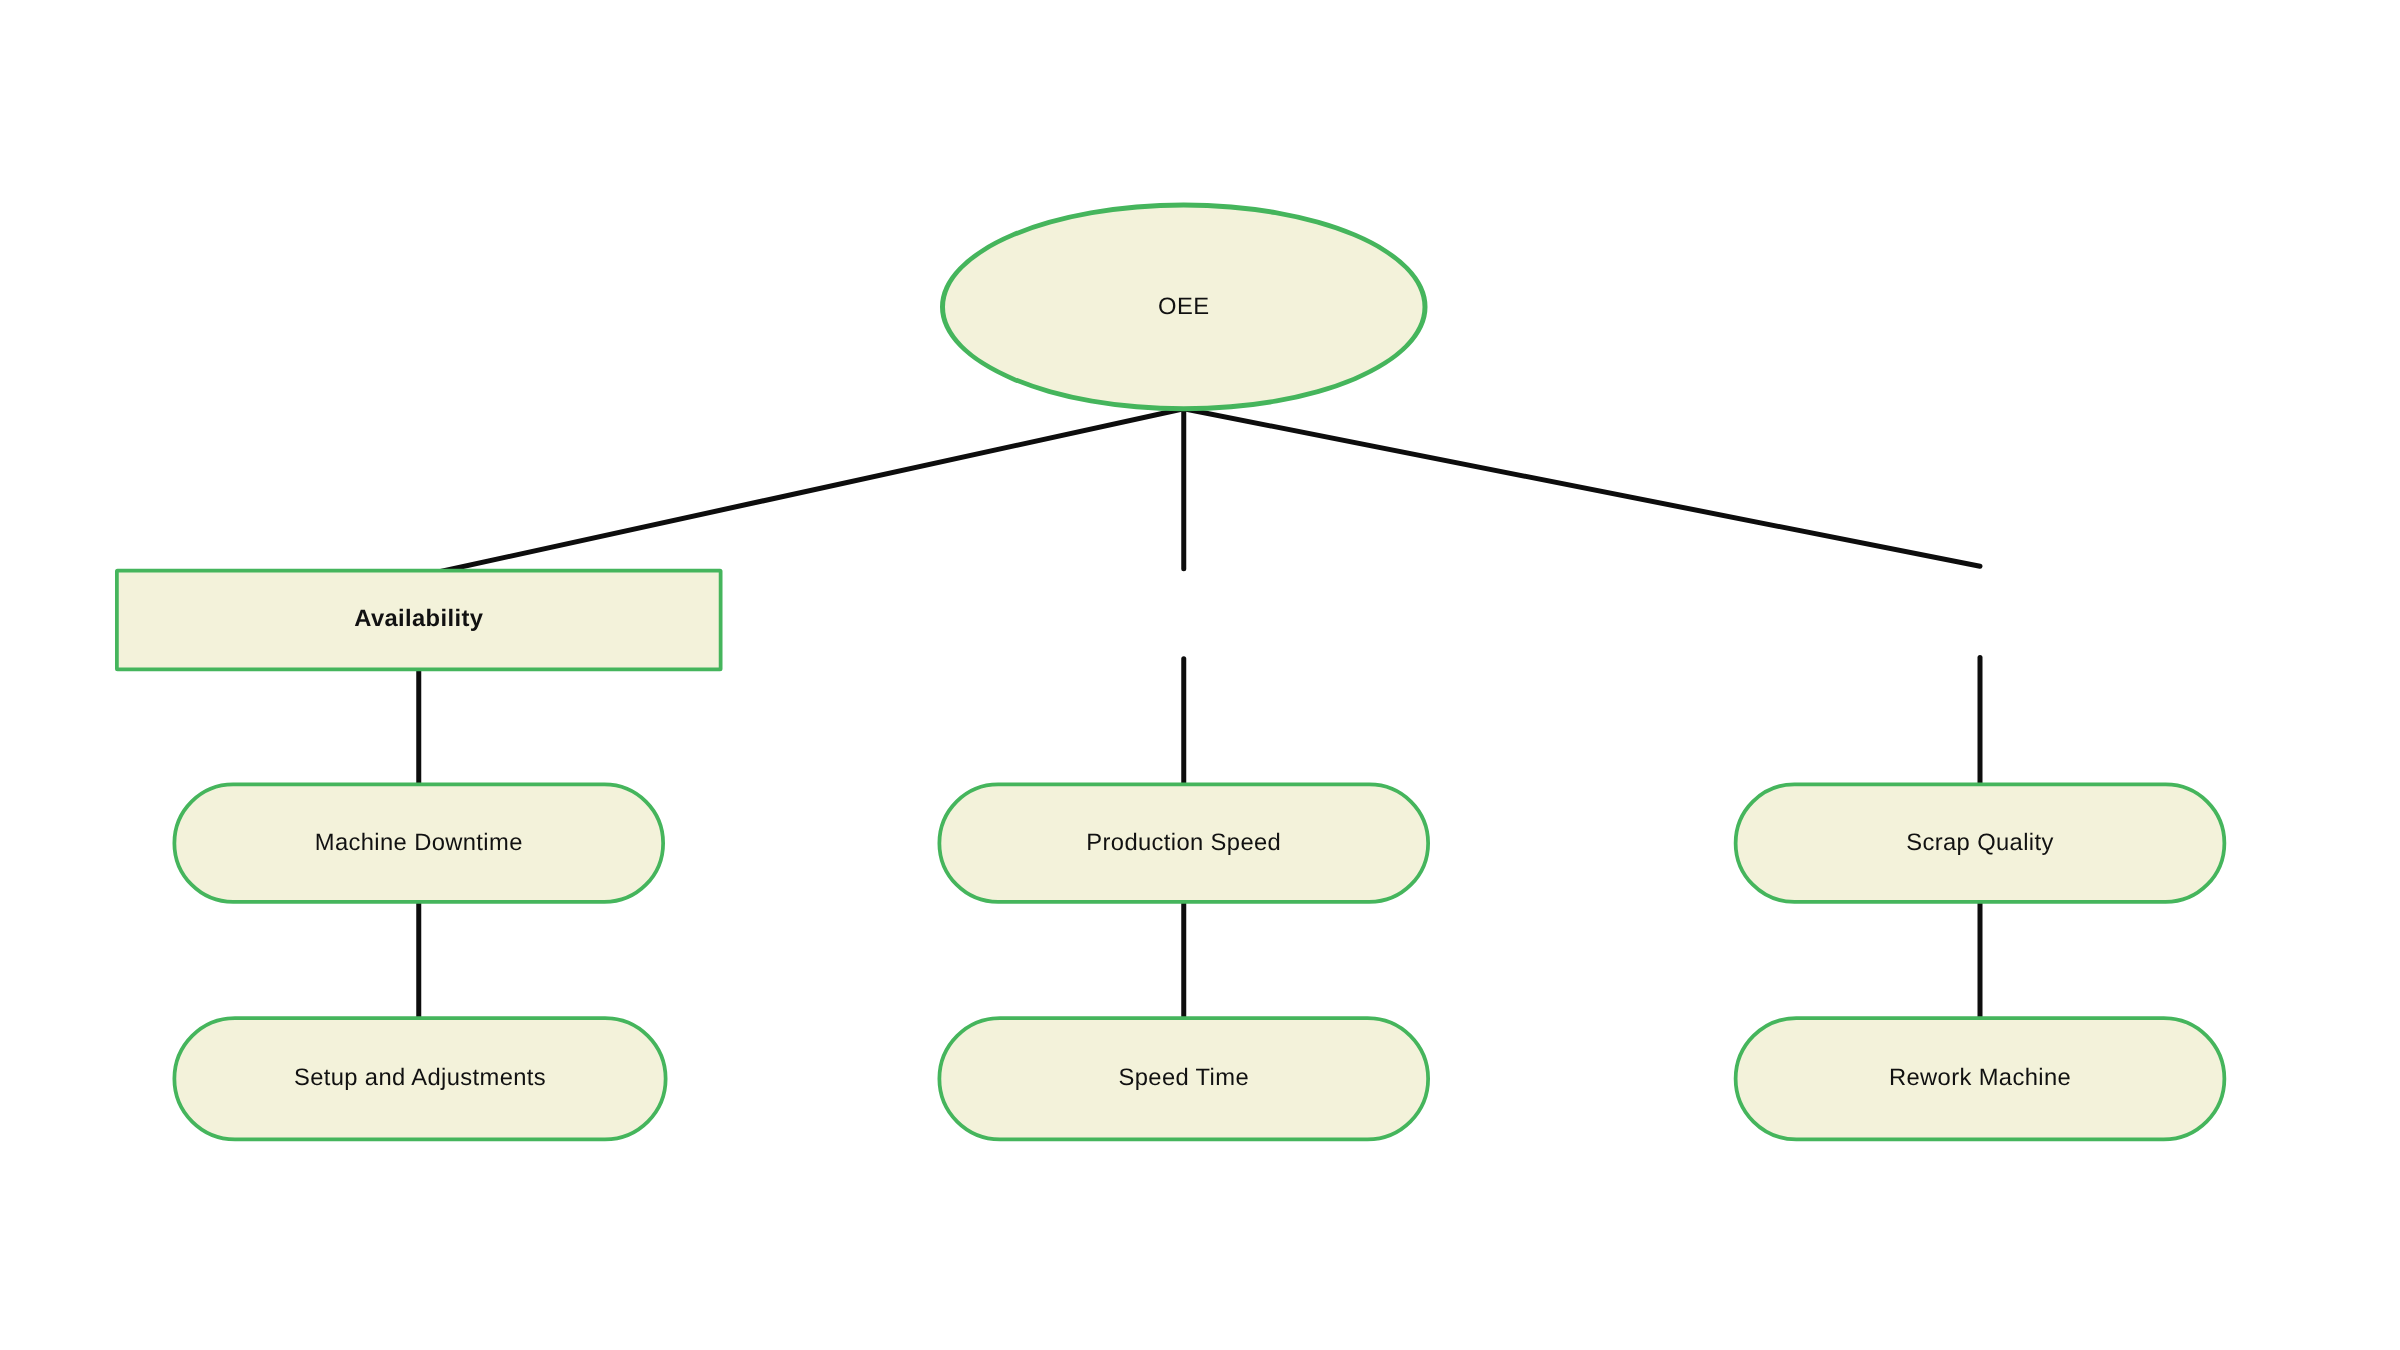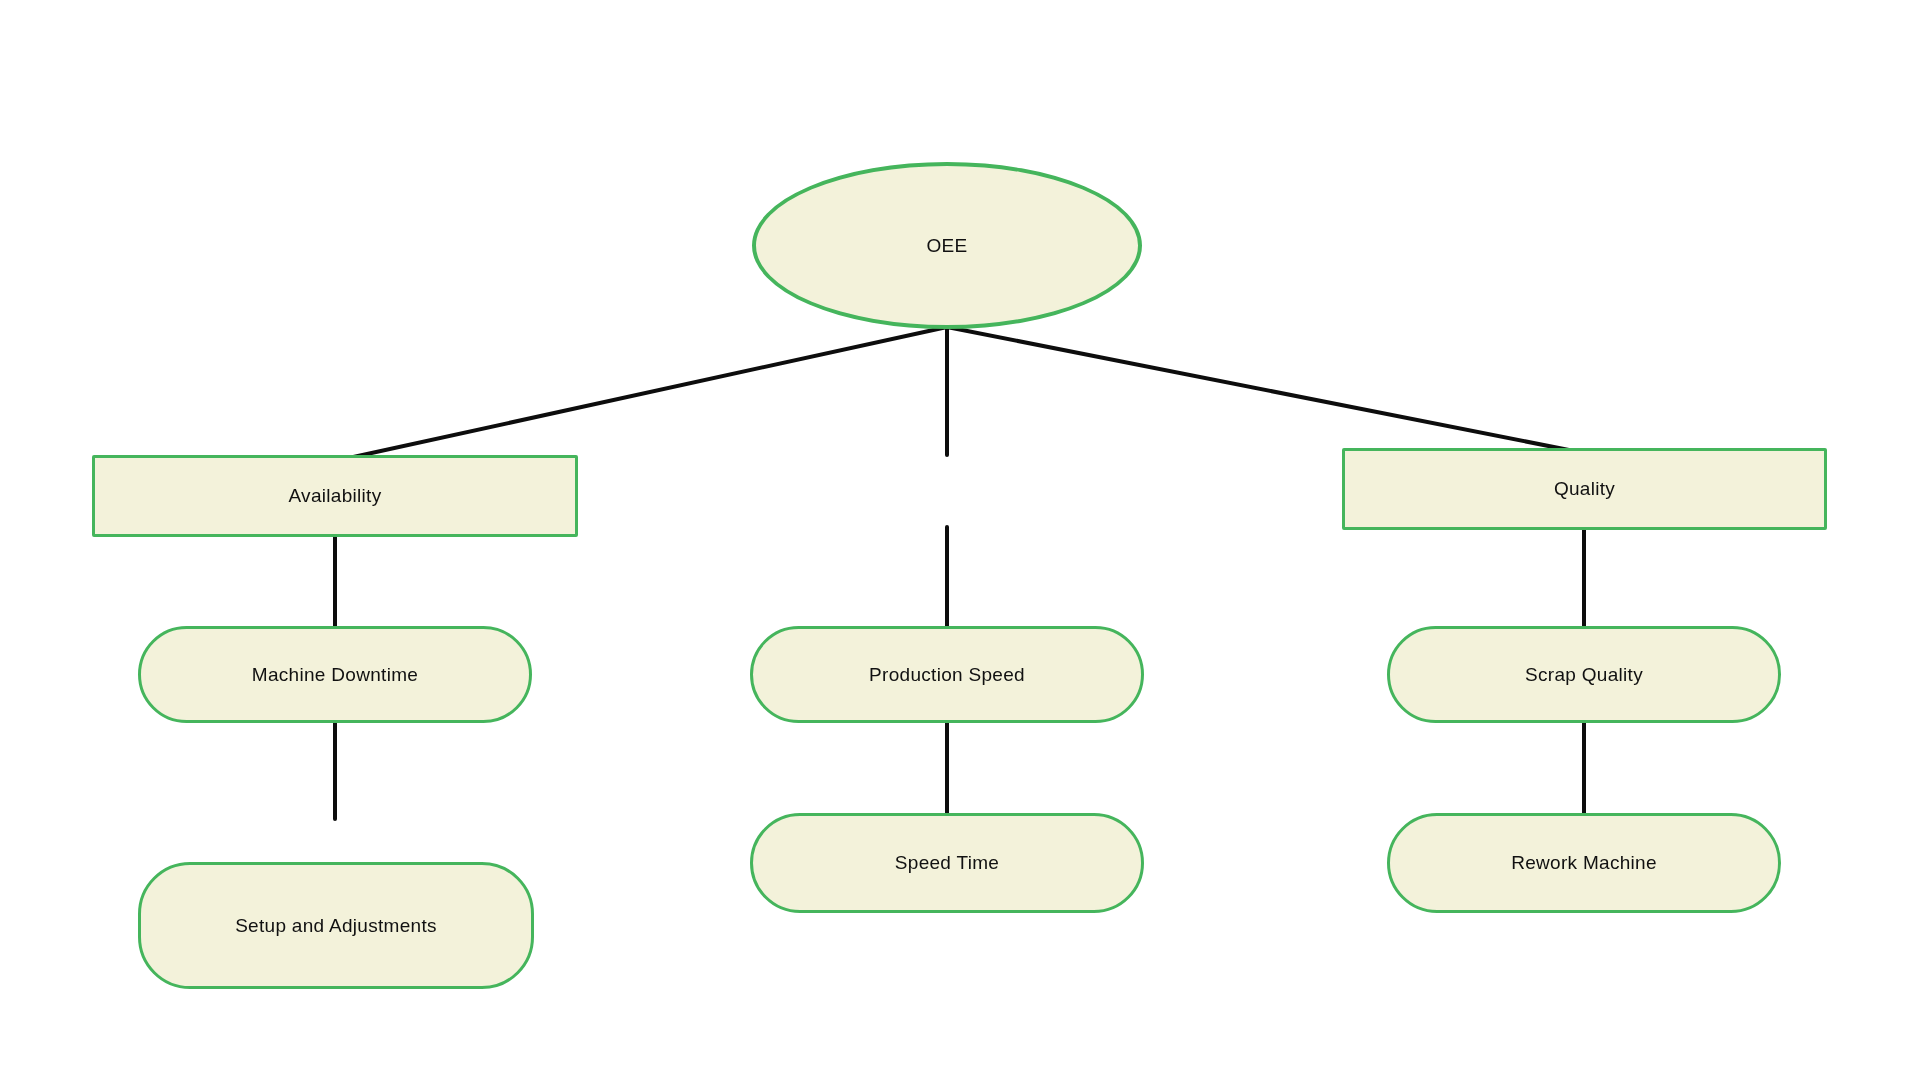--- a/index.html
+++ b/index.html
@@ -46,26 +46,26 @@
     text-align: center;
   }
   .node.ellipse {
     border-radius: 50%;
     border-width: 4px;
     left: 752px; top: 162px; width: 390px; height: 167px;
   }
   .node.rect { border-radius: 2px; }
   .node.pill { border-radius: 52px; border-width: 3.5px; }
 
-  .node.rect.availability  { left: 92px;   top: 455px; width: 486px; height: 82px; }
+  .node.rect.availability  { left: 92px;   top: 455px; width: 486px; height: 82px; font-weight: bold; }
   .node.rect.performance   { left: 703px;  top: 450px; width: 485px; height: 81px; }
   .node.rect.quality       { left: 1342px; top: 448px; width: 485px; height: 82px; }
 
   .node.pill.machine-downtime      { left: 138px;  top: 626px; width: 394px; height: 97px; justify-content: center; }
-  .node.pill.setup-and-adjustments { left: 138px;  top: 862px; width: 396px; height: 127px; }
+  .node.pill.setup-and-adjustments { left: 138px;  top: 813px; width: 396px; height: 100px; }
   .node.pill.production-speed      { left: 750px;  top: 626px; width: 394px; height: 97px; }
   .node.pill.idle-time             { left: 750px;  top: 813px; width: 394px; height: 100px; }
   .node.pill.scrap-quantity        { left: 1387px; top: 626px; width: 394px; height: 97px; }
   .node.pill.rework-quantity       { left: 1387px; top: 813px; width: 394px; height: 100px; }
 </style>
 </head>
 <body>
 
 <div class="canvas">
 
@@ -81,23 +81,20 @@
     <line x1="1584" y1="719" x2="1584" y2="819"></line>
   </svg>
 
   <div class="node ellipse">
     <span>OEE</span>
   </div>
 
   <div class="node rect availability">
     <span>Availability</span>
   </div>
-  <div class="node rect quality">
-    <span>Quality</span>
-  </div>
 
   <div class="node pill machine-downtime">
     <span>Machine Downtime</span>
   </div>
   <div class="node pill setup-and-adjustments">
     <span>Setup and Adjustments</span>
   </div>
 
   <div class="node pill production-speed">
     <span>Production Speed</span>

